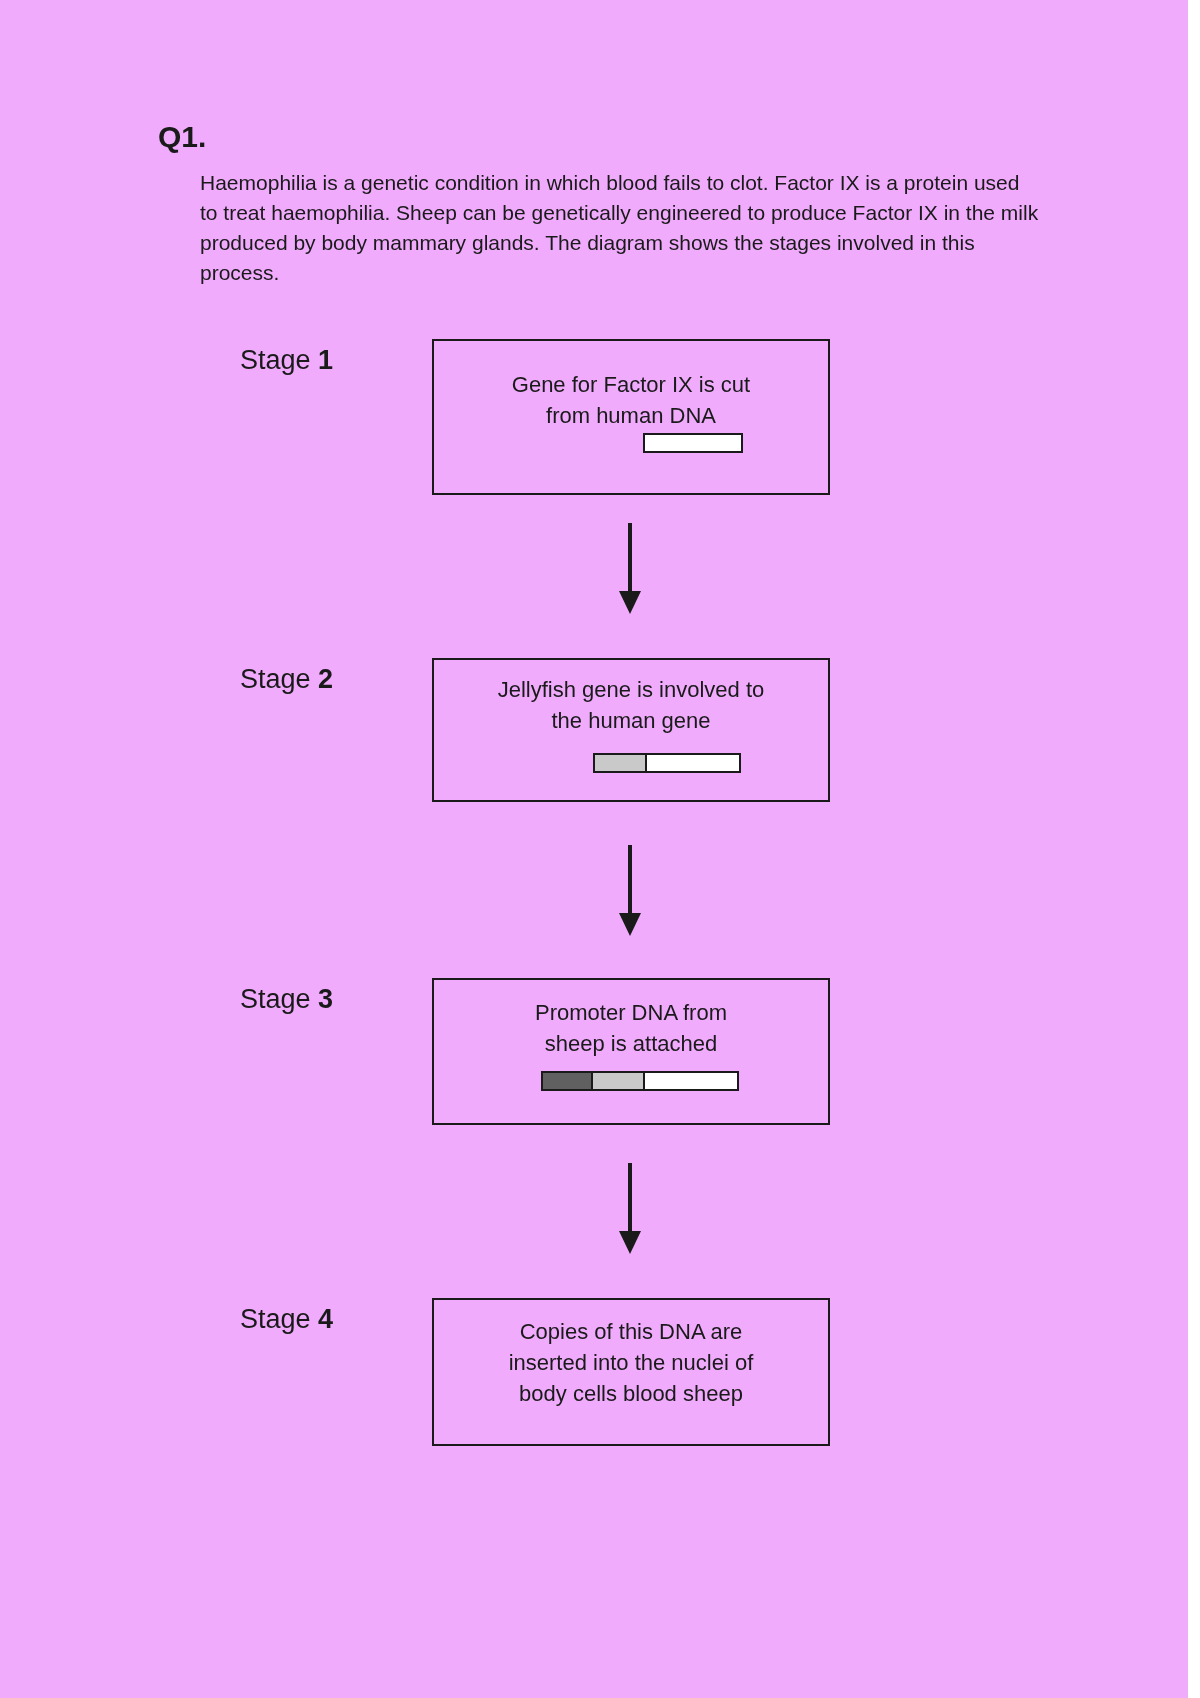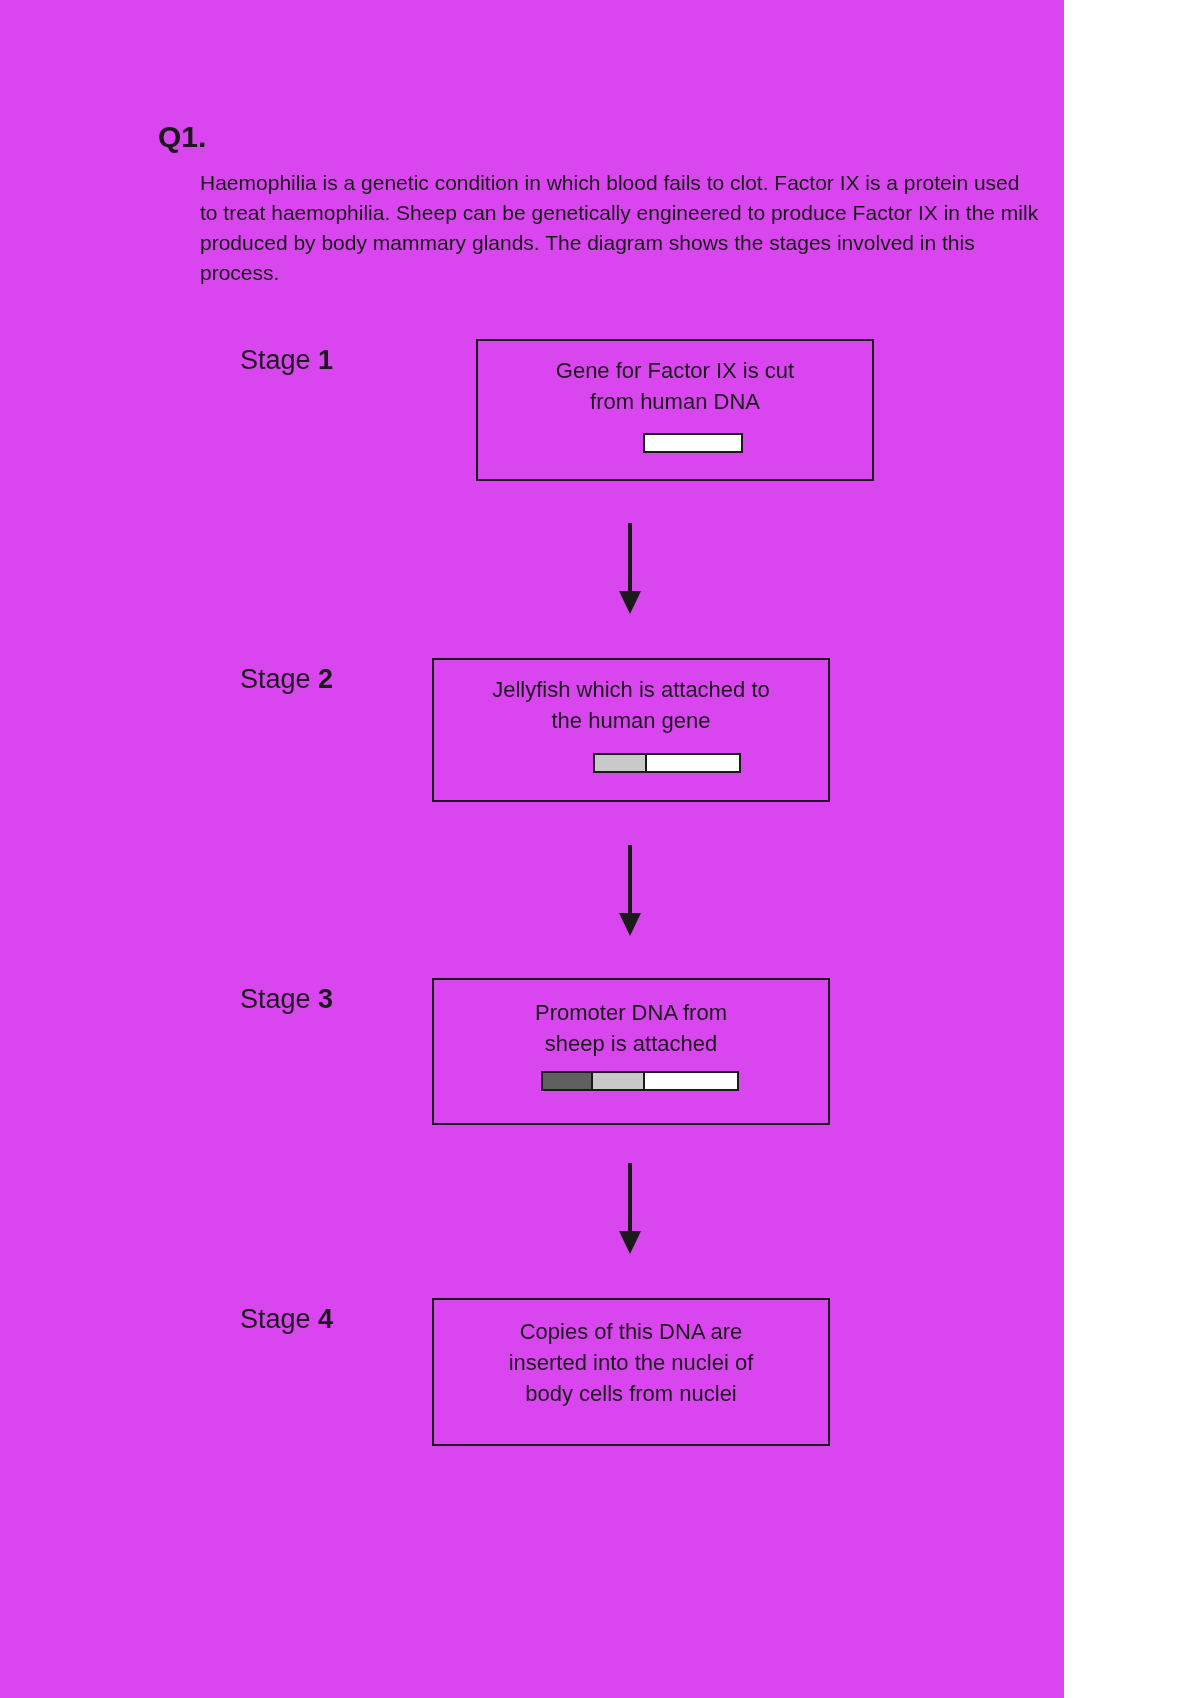--- a/index.html
+++ b/index.html
@@ -1,19 +1,19 @@
 <!DOCTYPE html>
 <html><head>
 <meta charset="utf-8">
 <style>
   html,body { margin:0; padding:0; background:#ffffff; }
   .page {
     position:relative;
-    width:1064px; height:1698px;
-    background:#d946ef;
+    width:1188px; height:1698px;
+    background:#f0abfc;
     color:#1a1a1a;
     font-family:"Liberation Sans", sans-serif;
     overflow:hidden;
   }
   .q-label {
     position:absolute; left:158px; top:120px;
     font-size:30px; font-weight:bold;
   }
   .intro {
     position:absolute; left:200px; top:168px;
@@ -65,36 +65,36 @@
   <div class="q-label">Q1.</div>
 
   <div class="intro">
     <div class="line">Haemophilia is a genetic condition in which blood fails to clot. Factor IX is a protein used</div>
     <div class="line">to treat haemophilia. Sheep can be genetically engineered to produce Factor IX in the milk</div>
     <div class="line">produced by body mammary glands. The diagram shows the stages involved in this</div>
     <div class="line">process.</div>
   </div>
 
   <div class="stage-label" style="top:345px;"><span>Stage </span><b>1</b></div>
-  <div class="stage-box" style="top:339px; height:124px; padding-top:14px;margin-left:44px;">
+  <div class="stage-box" style="top:339px; height:124px; padding-top:28px;">
     <span class="line">Gene for Factor IX is cut</span>
     <span class="line">from human DNA</span>
   </div>
   <div class="dna-bar" style="left:643px; top:433px;">
     <div class="dna-seg" style="width: 96px; background: rgb(255, 255, 255);"></div>
   </div>
 
   <div class="arrow" style="left:617px; top:523px;">
     <div class="shaft"></div>
     <div class="head"></div>
   </div>
 
   <div class="stage-label" style="top:664px;"><span>Stage </span><b>2</b></div>
   <div class="stage-box" style="top:658px; height:126px; padding-top:14px;">
-    <span class="line">Jellyfish which is attached to</span>
+    <span class="line">Jellyfish gene is involved to</span>
     <span class="line">the human gene</span>
   </div>
   <div class="dna-bar" style="left:593px; top:753px;">
     <div class="dna-seg" style="width: 50px; background: rgb(201, 201, 201);"></div>
     <div class="dna-seg" style="width: 92px; background: rgb(255, 255, 255);"></div>
   </div>
 
   <div class="arrow" style="left:617px; top:845px;">
     <div class="shaft"></div>
     <div class="head"></div>
@@ -113,17 +113,17 @@
 
   <div class="arrow" style="left:617px; top:1163px;">
     <div class="shaft"></div>
     <div class="head"></div>
   </div>
 
   <div class="stage-label" style="top:1304px;"><span>Stage </span><b>4</b></div>
   <div class="stage-box" style="top:1298px; height:128px; padding-top:16px;">
     <span class="line">Copies of this DNA are</span>
     <span class="line">inserted into the nuclei of</span>
-    <span class="line">body cells from nuclei</span>
+    <span class="line">body cells blood sheep</span>
   </div>
 
 
 </div>
 
 </body></html>

